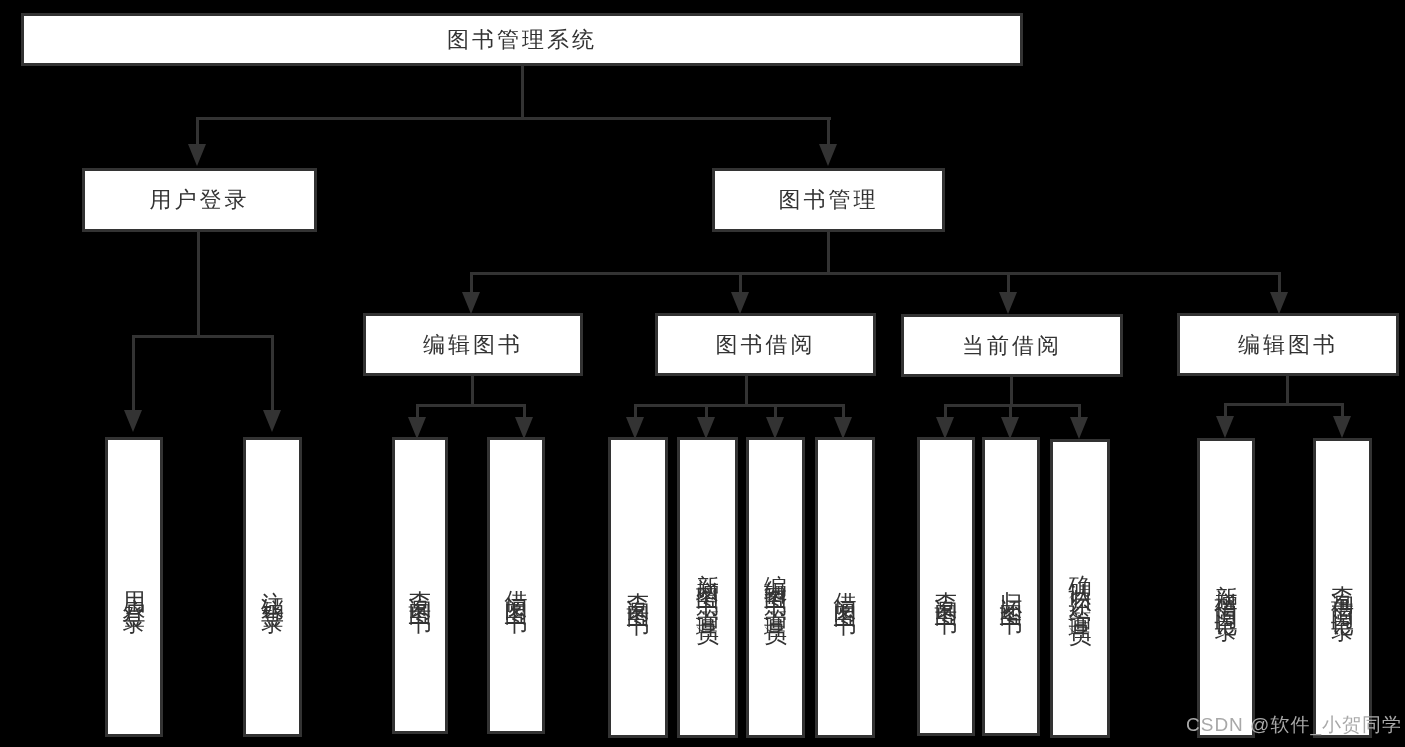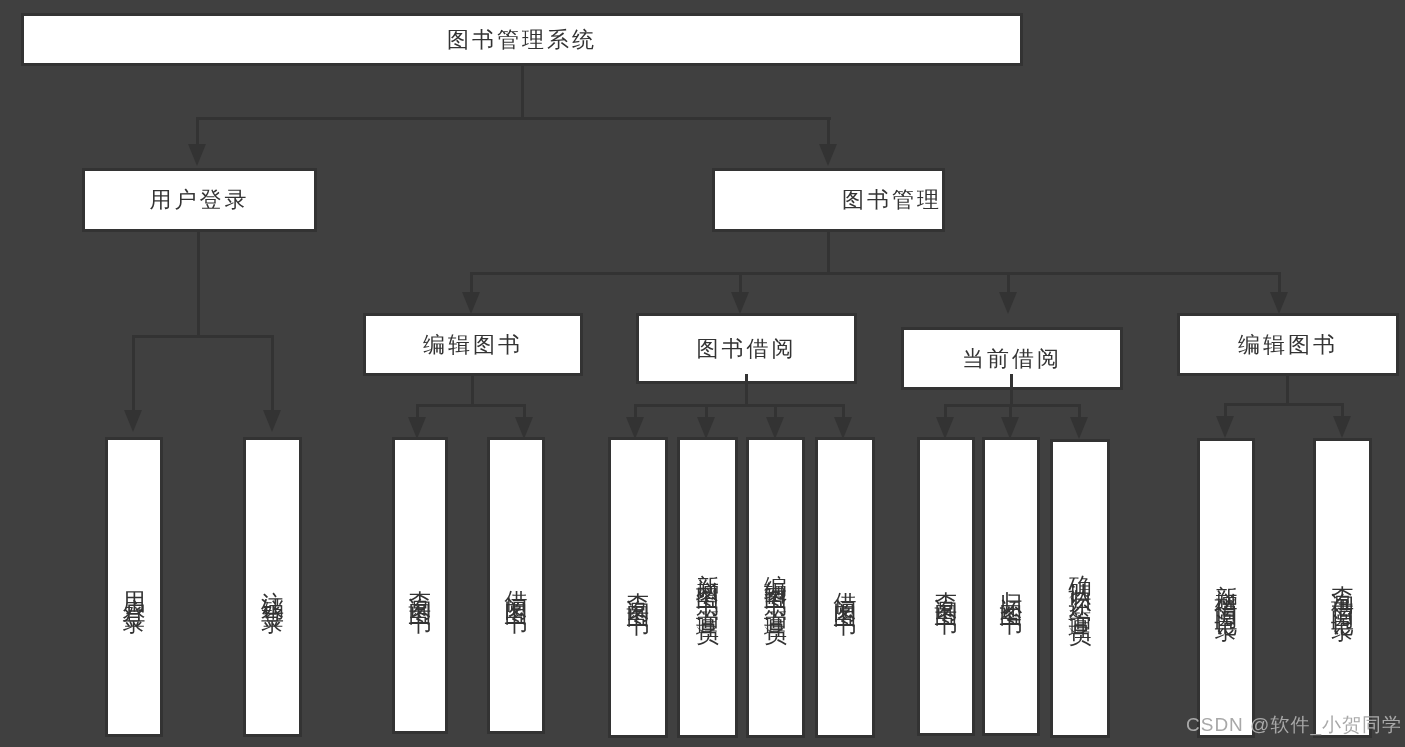--- a/index.html
+++ b/index.html
@@ -1,17 +1,17 @@
 <!DOCTYPE html>
 <html><head>
 <meta charset="utf-8">
 <style>
   html,body { margin:0; padding:0; background:#ffffff; }
   #stage {
-    position:relative; width:1405px; height:747px; background:#404040;
+    position:relative; width:1405px; height:747px; background:#000000;
     font-family:"Liberation Sans", sans-serif; overflow:hidden;
   }
   .box {
     position:absolute; box-sizing:border-box;
     border:3px solid #333333; background:#ffffff;
     display:flex; align-items:center; justify-content:center;
     color:#333333;
   }
   .hlabel { font-size:22px; letter-spacing:3px; white-space:nowrap; }
   .vtext {
@@ -45,21 +45,21 @@
   <div class="vl" style="left:521px; top:66px; height:53px;"></div>
   <div class="hl" style="left:196px; top:117px; width:635px;"></div>
   <div class="st" style="left:196px; top:117px; height:29px;"></div>
   <div class="ah" style="left:188px; top:144px;"></div>
   <div class="st" style="left:827px; top:117px; height:29px;"></div>
   <div class="ah" style="left:819px; top:144px;"></div>
 
   <div class="box" style="left:82px; top:168px; width:235px; height:64px;">
     <span class="hlabel">用户登录</span>
   </div>
-  <div class="box" style="left:712px; top:168px; width:233px; height:64px;justify-content:flex-end;">
+  <div class="box" style="left:712px; top:168px; width:233px; height:64px;">
     <span class="hlabel">图书管理</span>
   </div>
 
   <div class="vl" style="left:197px; top:232px; height:106px;"></div>
   <div class="hl" style="left:132px; top:335px; width:142px;"></div>
   <div class="st" style="left:132px; top:335px; height:77px;"></div>
   <div class="ah" style="left:124px; top:410px;"></div>
   <div class="st" style="left:271px; top:335px; height:77px;"></div>
   <div class="ah" style="left:263px; top:410px;"></div>
 
@@ -70,24 +70,24 @@
   <div class="st" style="left:739px; top:272px; height:22px;"></div>
   <div class="ah" style="left:731px; top:292px;"></div>
   <div class="st" style="left:1007px; top:272px; height:22px;"></div>
   <div class="ah" style="left:999px; top:292px;"></div>
   <div class="st" style="left:1278px; top:272px; height:22px;"></div>
   <div class="ah" style="left:1270px; top:292px;"></div>
 
   <div class="box" style="left:363px; top:313px; width:220px; height:63px;">
     <span class="hlabel">编辑图书</span>
   </div>
-  <div class="box" style="left:636px; top:313px; width:221px; height:71px;">
+  <div class="box" style="left:655px; top:313px; width:221px; height:63px;">
     <span class="hlabel">图书借阅</span>
   </div>
-  <div class="box" style="left:901px; top:327px; width:222px; height:63px;">
+  <div class="box" style="left:901px; top:314px; width:222px; height:63px;">
     <span class="hlabel">当前借阅</span>
   </div>
   <div class="box" style="left:1177px; top:313px; width:222px; height:63px;">
     <span class="hlabel">编辑图书</span>
   </div>
 
   <div class="vl" style="left:471px; top:374px; height:32px;"></div>
   <div class="hl" style="left:416px; top:404px; width:110px;"></div>
   <div class="st" style="left:416px; top:404px; height:15px;"></div>
   <div class="ah" style="left:408px; top:417px;"></div>

